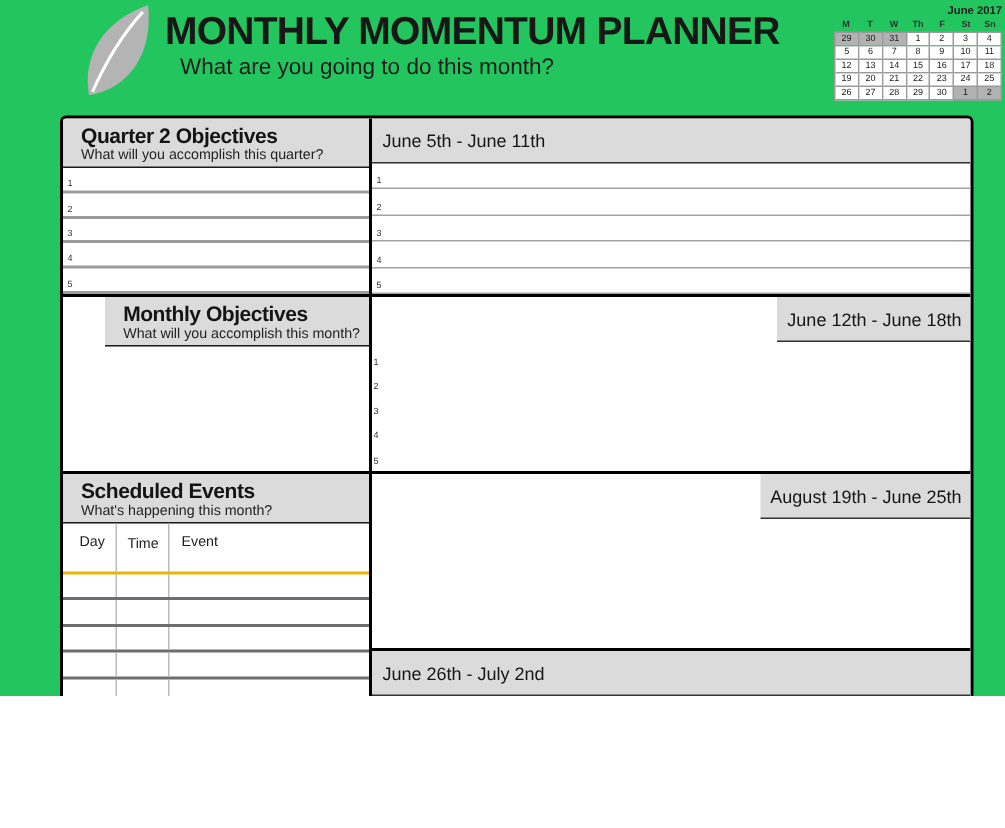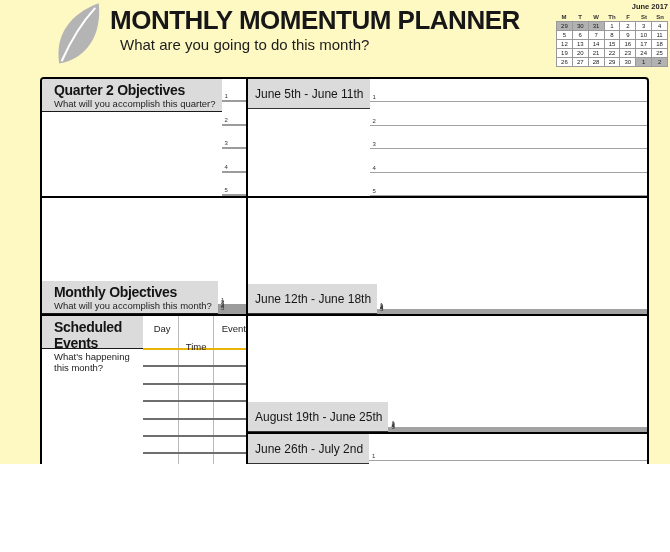--- a/index.html
+++ b/index.html
@@ -1,39 +1,39 @@
 <!DOCTYPE html>
 <html style="--header-bg: #dbdbdb; --out-month-bg: #b2b2b2;"><head>
 <meta charset="utf-8">
 <style>
   * { margin:0; padding:0; box-sizing:border-box; }
   html,body { background:#fff; }
   .page {
-    position:relative; width:670px; height:464px; background:#fef9c3; overflow:hidden;
+    position:relative; width:670px; height:464px; background:#22c55e; overflow:hidden;
     font-family:"Liberation Sans","DejaVu Sans",sans-serif; color:#111;text-decoration:underline;
   }
   
   .logo { position:absolute; left:50px; top:2px; width:58px; height:64px; }
   .main-title { position:absolute; left:110px; top:5px; font-size:26px; font-weight:bold; letter-spacing:-0.5px; color:#171717; }
   .sub-title  { position:absolute; left:120px; top:36px; font-size:15px; color:#1c1c1c; }
   
   .calendar { position:absolute; left:556px; top:2px; width:112px; }
   .cal-title { text-align:right; font-size:7.5px; font-weight:bold; color:#222; margin-bottom:2px; }
   .cal-dow-row { display:grid; grid-template-columns:repeat(7,1fr); }
   .cal-dow { font-size:6px; font-weight:bold; color:#333; text-align:center; height:8px; line-height:8px; }
   .cal-grid { display:grid; grid-template-columns:repeat(7,1fr); border-top:1px solid #9a9a9a; border-left:1px solid #9a9a9a; }
   .cal-day { font-size:6px; color:#1a1a1a; text-align:center; height:9px; line-height:8px;
              border-right:1px solid #9a9a9a; border-bottom:1px solid #9a9a9a; background:#fff; }
   .cal-day.out { background:var(--out-month-bg,#b2b2b2); }
   
   .planner { position:absolute; left:40px; top:77px; width:609px; height:492px;
              border:2px solid #000; border-radius:4px; overflow:hidden; display:flex; background:#fff; }
   .left-col  { width:206px; border-right:2px solid #000; display:flex; flex-direction:column; }
   .right-col { flex:1; display:flex; flex-direction:column; }
-  .section { display:flex; flex-direction:row; }
+  .section { display:flex; flex-direction:column; }
   .section.bordered { border-bottom:2px solid #000; }
   .sec-header { background:var(--header-bg,#dbdbdb); border-bottom:1px solid #1a1a1a; padding:3px 6px 2px 12px; height:33px; }
   .sec-title { font-size:14px; font-weight:bold; letter-spacing:-0.3px; color:#141414; line-height:16px; }
   .sec-sub   { font-size:9.5px; color:#232323; line-height:11px; }
   .week-header { background:var(--header-bg,#dbdbdb); border-bottom:1px solid #333; padding:8px 6px 6px 7px; height:30px;
                  font-size:12px; color:#161616; }
   .sec-q2, .week-1 { height:119px; }
   .sec-monthly, .week-2, .week-3 { height:118px;align-items:flex-end; }
   .sec-events, .week-4 { flex:1; }
   .lines { flex:1; display:flex; flex-direction:column; }
@@ -41,21 +41,21 @@
   .right-col .line-row { border-bottom:1px solid #a2a2a2; }
   .line-num { position:absolute; left:3px; bottom:1px; font-size:6px; color:#333; }
   
   .ev-table { flex:1; display:flex; flex-direction:column; }
   .ev-head { display:flex; height:34px; border-bottom:2px solid #eab308; }
   .ev-row  { display:flex; height:17.4px; border-bottom:2px solid #6e6e6e; }
   .ev-c1 { width:36px; border-right:1px solid #bbb; }
   .ev-c2 { width:35px; border-right:1px solid #bbb; }
   .ev-c3 { flex:1; }
   .ev-head .ev-c1 { padding:7px 0 0 11px; font-size:9.5px; color:#1d1d1d; }
-  .ev-head .ev-c2 { padding:25px 0 0 7px;  font-size:9.5px; color:#1d1d1d; }
+  .ev-head .ev-c2 { padding:8px 0 0 7px;  font-size:9.5px; color:#1d1d1d; }
   .ev-head .ev-c3 { padding:7px 0 0 8px;  font-size:9.5px; color:#1d1d1d; }
 </style>
 </head>
 <body>
 
 <div class="page">
 
   <div class="logo">
     <svg viewBox="0 0 100 110" width="58" height="64">
       <path d="M84 2 C 34 20, 8 58, 16 106 C 62 98, 90 58, 84 2 Z" fill="#b4b4b4"></path>

